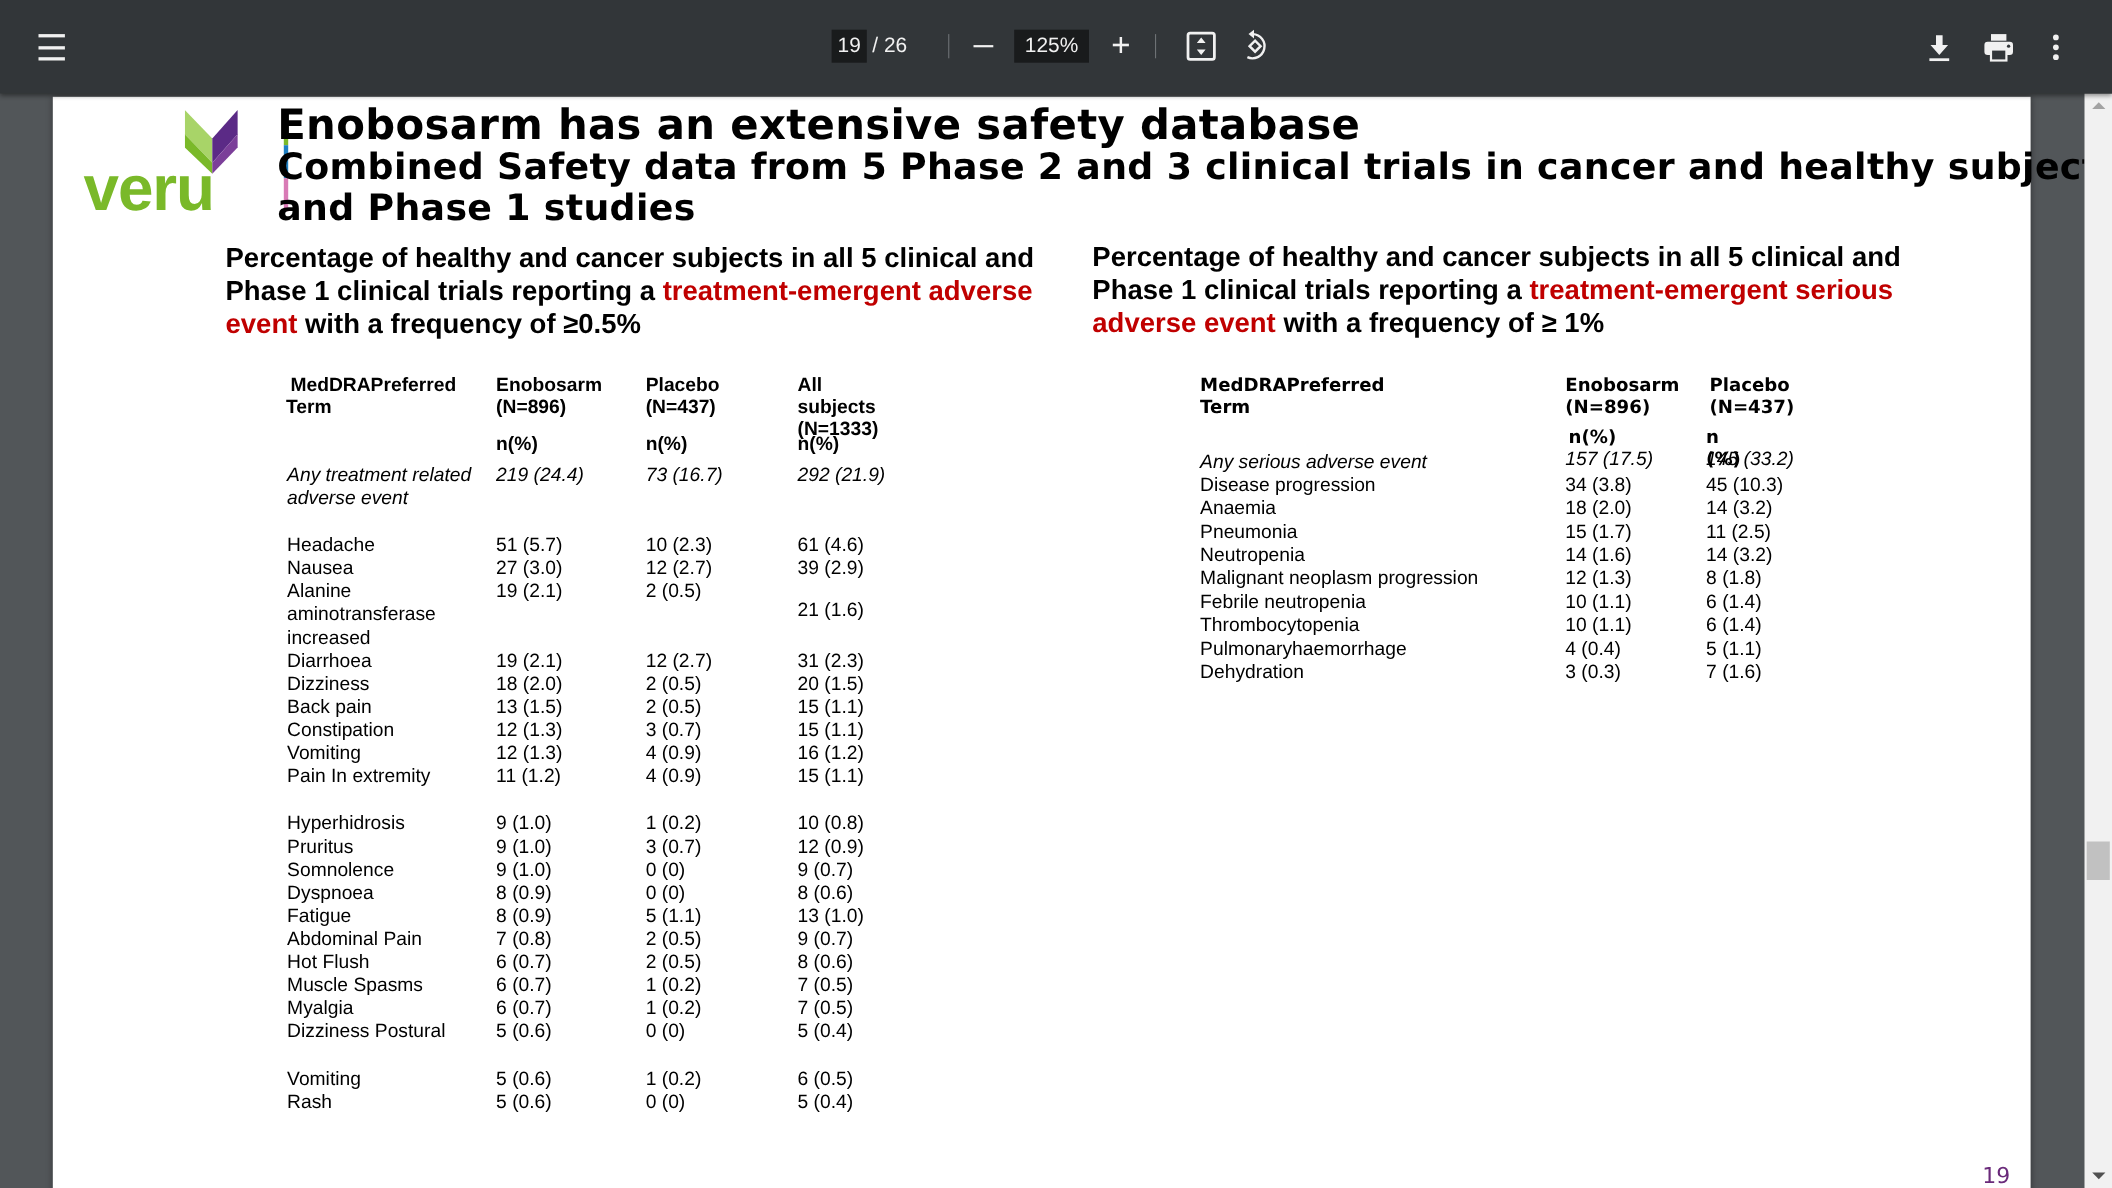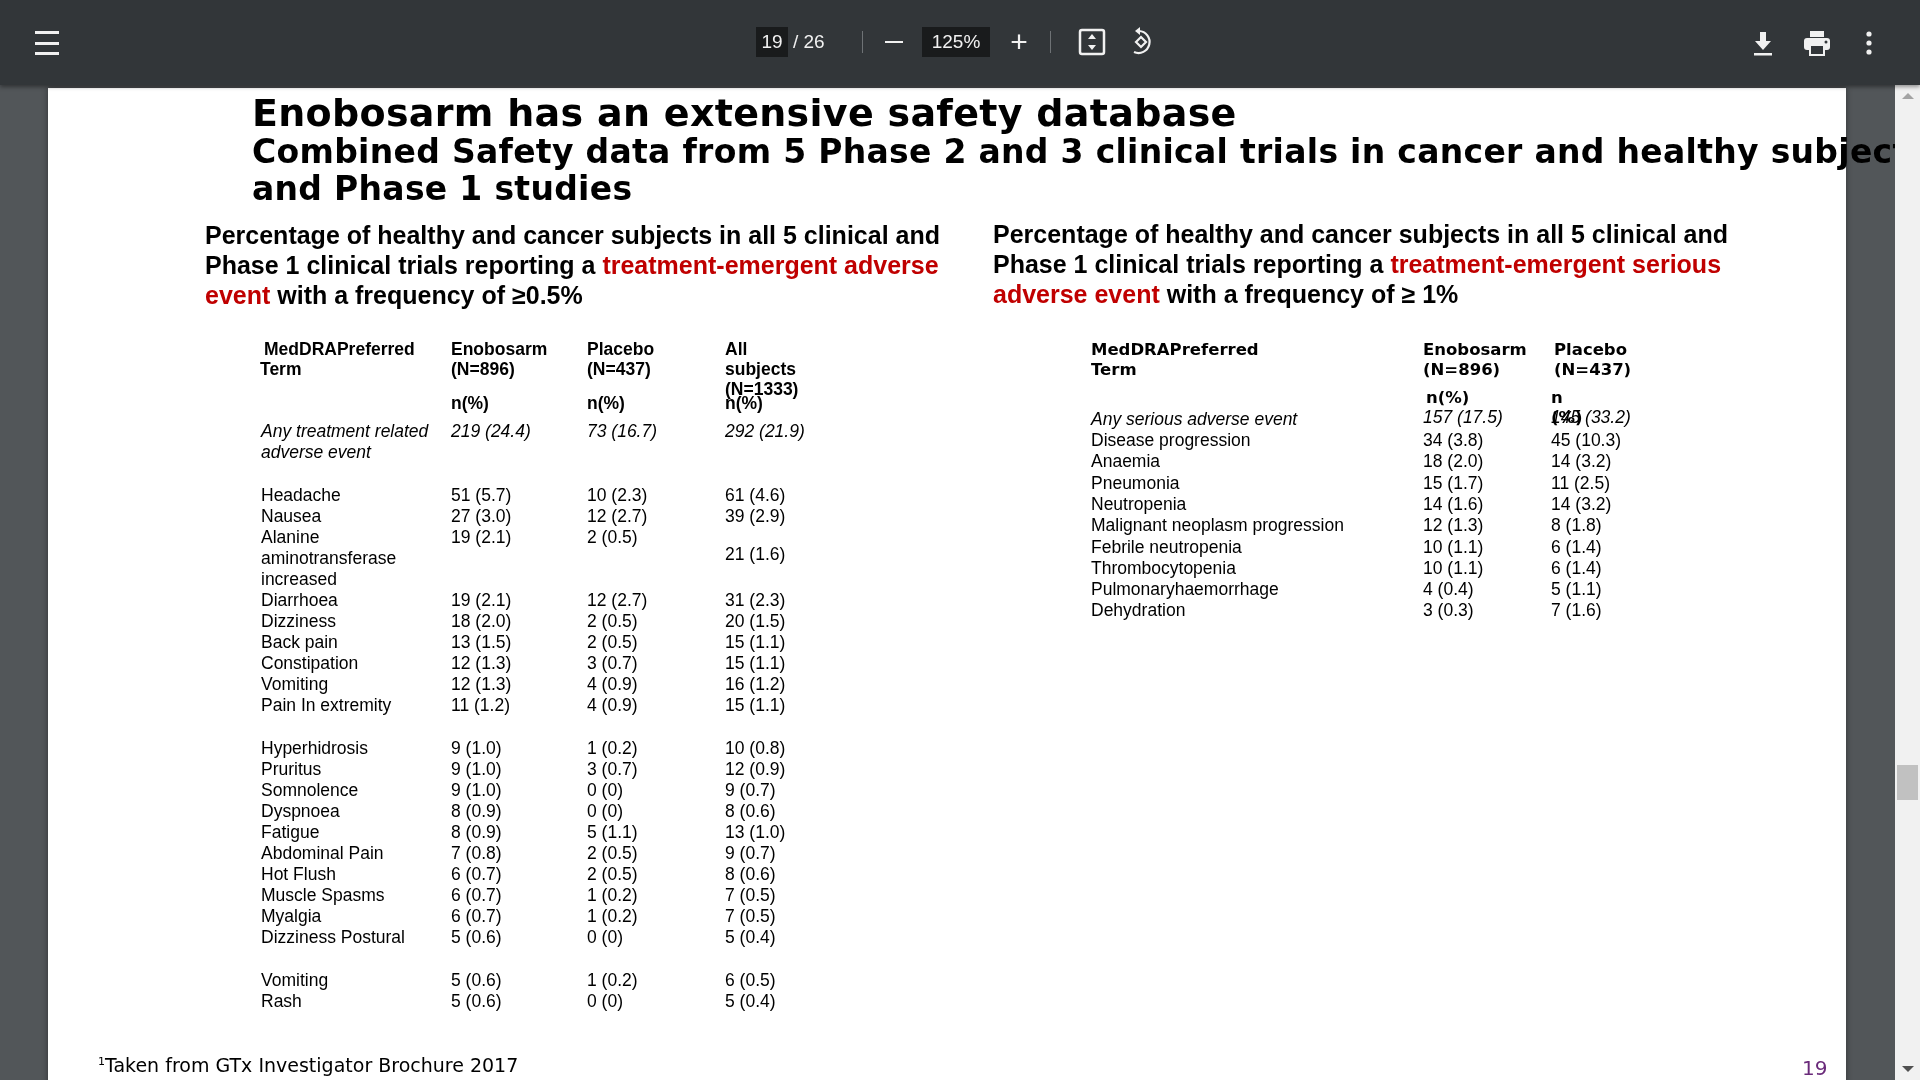--- a/index.html
+++ b/index.html
@@ -107,20 +107,34 @@
         <circle cx="4" cy="4" r="2.6" fill="#f1f1f1"></circle>
         <circle cx="4" cy="13" r="2.6" fill="#f1f1f1"></circle>
         <circle cx="4" cy="22" r="2.6" fill="#f1f1f1"></circle>
       </svg>
   </div>
 </div>
 
 <div class="viewer">
   <div class="page">
 
+    <div class="logo">
+      <svg style="position:absolute;left:92px;top:0" width="56" height="60" viewBox="0 0 56 60">
+        <polygon points="0,0 25,26 25,48 0,22" fill="#a8d468"></polygon>
+        <polygon points="0,22 25,48 25,58 0,34" fill="#7ab929"></polygon>
+        <polygon points="48,0 25,26 25,48 48,22" fill="#5b2a86"></polygon>
+        <polygon points="48,22 25,48 25,58 48,34" fill="#7b3f99"></polygon>
+      </svg>
+      <div class="logo-text">veru</div>
+      <div class="logo-bar">
+          <div class="g"></div>
+          <div class="b"></div>
+          <div class="p"></div>
+        </div>
+    </div>
 
     <div class="title-block">
       <div class="title-line main">Enobosarm has an extensive safety database</div>
       <div class="title-line sub">Combined Safety data from 5 Phase 2 and 3 clinical trials in cancer and healthy subjects</div>
       <div class="title-line sub">and Phase 1 studies</div>
     </div>
 
     <div class="section-head left-head"><span>Percentage of healthy and cancer subjects in all 5 clinical and Phase 1 clinical trials reporting a </span><span class="red">treatment-emergent adverse event</span><span> with a frequency of ≥0.5%</span></div>
 
     <div class="section-head right-head"><span>Percentage of healthy and cancer subjects in all 5 clinical and Phase 1 clinical trials reporting a </span><span class="red">treatment-emergent serious adverse event</span><span> with a frequency of ≥ 1%</span></div>
@@ -290,21 +304,20 @@
           <div class="cell" style="left: 1503px; top: 469.8px;">6 (1.4)</div>
           <div class="cell" style="left: 1043px; top: 491.1px;">Pulmonaryhaemorrhage</div>
           <div class="cell" style="left: 1375px; top: 491.1px;">4 (0.4)</div>
           <div class="cell" style="left: 1503px; top: 491.1px;">5 (1.1)</div>
           <div class="cell" style="left: 1043px; top: 512.4px;">Dehydration</div>
           <div class="cell" style="left: 1375px; top: 512.4px;">3 (0.3)</div>
           <div class="cell" style="left: 1503px; top: 512.4px;">7 (1.6)</div>
         </div>
     </div>
 
-    <div class="footnote"><sup>1</sup><span>Taken from GTx Investigator Brochure 2017</span></div>
     <div class="page-num">19</div>
   </div>
 </div>
 
 <div class="scrollbar">
   <div class="scroll-up"></div>
   <div class="scroll-thumb"></div>
   <div class="scroll-down"></div>
 </div>
 

